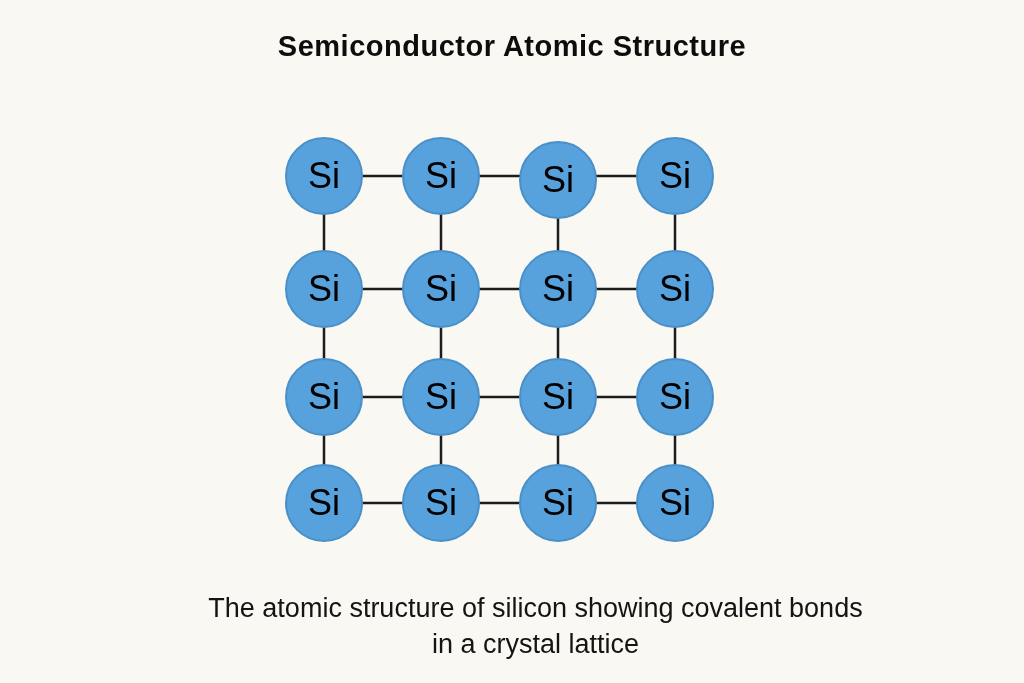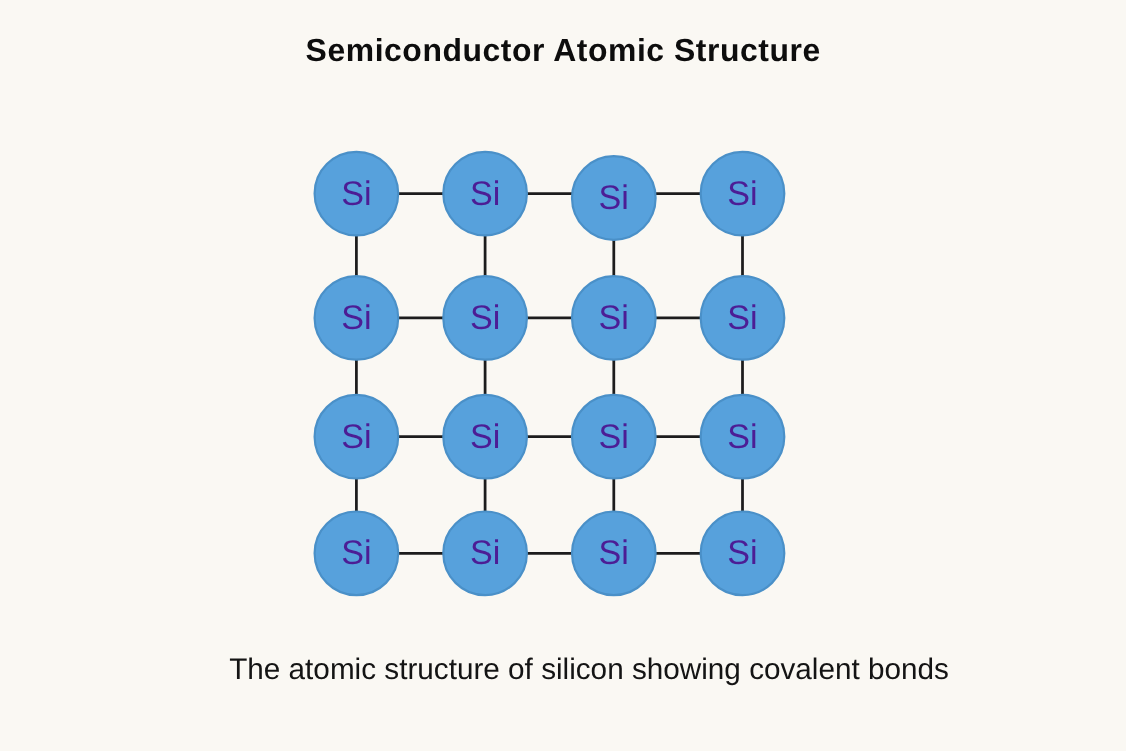--- a/index.html
+++ b/index.html
@@ -34,23 +34,23 @@
     height: 78px;
     margin-left: -39px;
     margin-top: -39px;
     border-radius: 50%;
     background: #57a1dc;
     border: 2px solid #4a90c8;
     box-sizing: border-box;
     display: flex;
     align-items: center;
     justify-content: center;
-    font-size: 31px;
+    font-size: 36px;
     font-weight: 400;
-    color: #4c1d95;
+    color: #000000;
   }
   .caption {
     position: absolute;
     top: 590px;
     left: 0;
     width: 100%;
     text-align: center;
     font-size: 27px;
     line-height: 1.35;
     color: #141414;
@@ -92,15 +92,16 @@
   <div class="atom" style="left:558px;top:397px">Si</div>
   <div class="atom" style="left:675px;top:397px">Si</div>
 
   <div class="atom" style="left:324px;top:503px">Si</div>
   <div class="atom" style="left:441px;top:503px">Si</div>
   <div class="atom" style="left:558px;top:503px">Si</div>
   <div class="atom" style="left:675px;top:503px">Si</div>
 
   <div class="caption">
     <div>The atomic structure of silicon showing covalent bonds</div>
+    <div>in a crystal lattice</div>
   </div>
 
 </div>
 
 </body></html>

